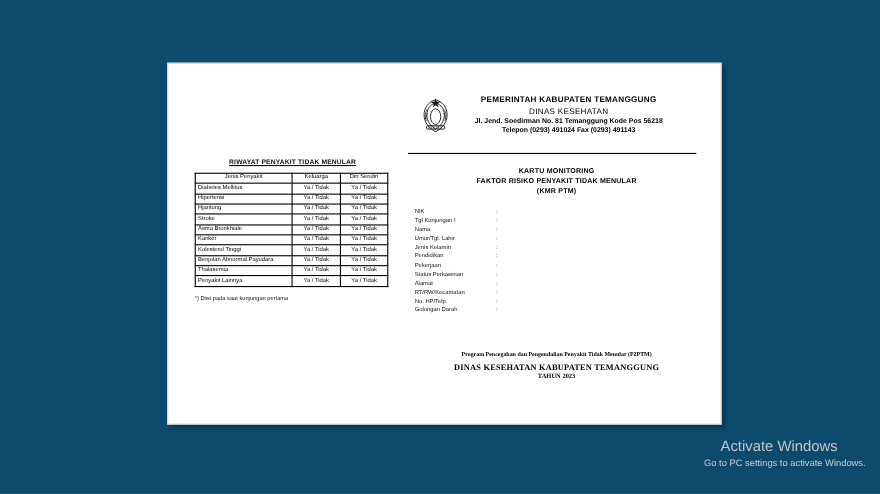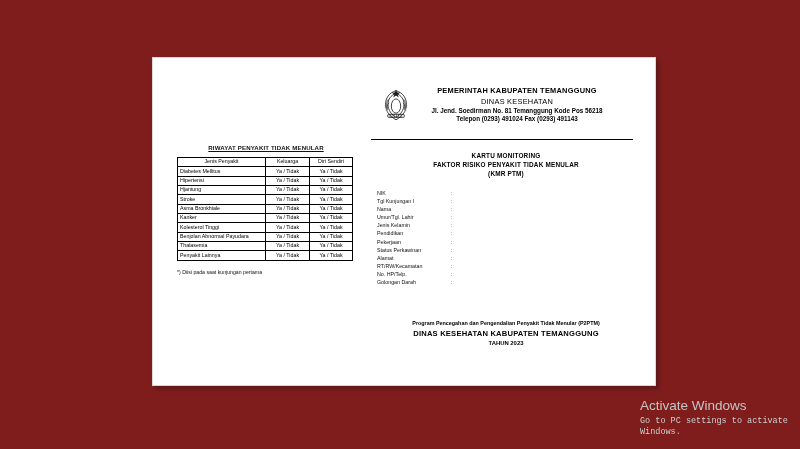--- a/index.html
+++ b/index.html
@@ -9,21 +9,21 @@
     width: 800px; height: 449px;
     overflow: hidden;
     background: #ffffff;
     font-family: "Liberation Sans", sans-serif;
   }
 
   #viewport {
     position: relative;
     width: 800px;
     height: 449px;
-    background: #7f1d1d;
+    background: #0c4a6e;
   }
 
   
   #page {
     position: absolute;
     left: 152px;
     top: 57px;
     width: 504px;
     height: 329px;
     background: #ffffff;
@@ -137,37 +137,38 @@
   .field-value { flex: 1 1 auto; }
 
   
   #footer {
     position: absolute;
     left: 218px;
     top: 262px;
     width: 270px;
     text-align: center;
     color: #000;
+    font-family: Liberation Serif, serif;
   }
   #ft-l1 { font-size: 5.4px; font-weight: bold; }
   #ft-l2 { font-size: 7.6px; font-weight: bold; letter-spacing: .2px; margin-top: 2.5px; }
   #ft-l3 { font-size: 5.9px; font-weight: bold; margin-top: 2.5px; }
 
   
   #watermark {
     position: absolute;
     left: 640px;
     top: 398px;
     width: 150px;
     text-align: left;
     color: #c9c9c9;
     user-select: none;
   }
-  #wm-title { font-size: 13.5px; line-height: 1.25; color: #c4c4c4; }
-  #wm-sub   { font-size: 8.5px;  line-height: 1.35; color: #cdcdcd; margin-top: 1px; font-family: Liberation Mono, monospace; }
+  #wm-title { font-size: 13.5px; line-height: 1.25; color: #c4c4c4; margin-left: 15px; }
+  #wm-sub   { font-size: 8.5px;  line-height: 1.35; color: #cdcdcd; margin-top: 1px; }
 </style>
 </head>
 <body>
 
 <div id="viewport">
 
   <div id="page">
 
     <div id="left-col">
 

